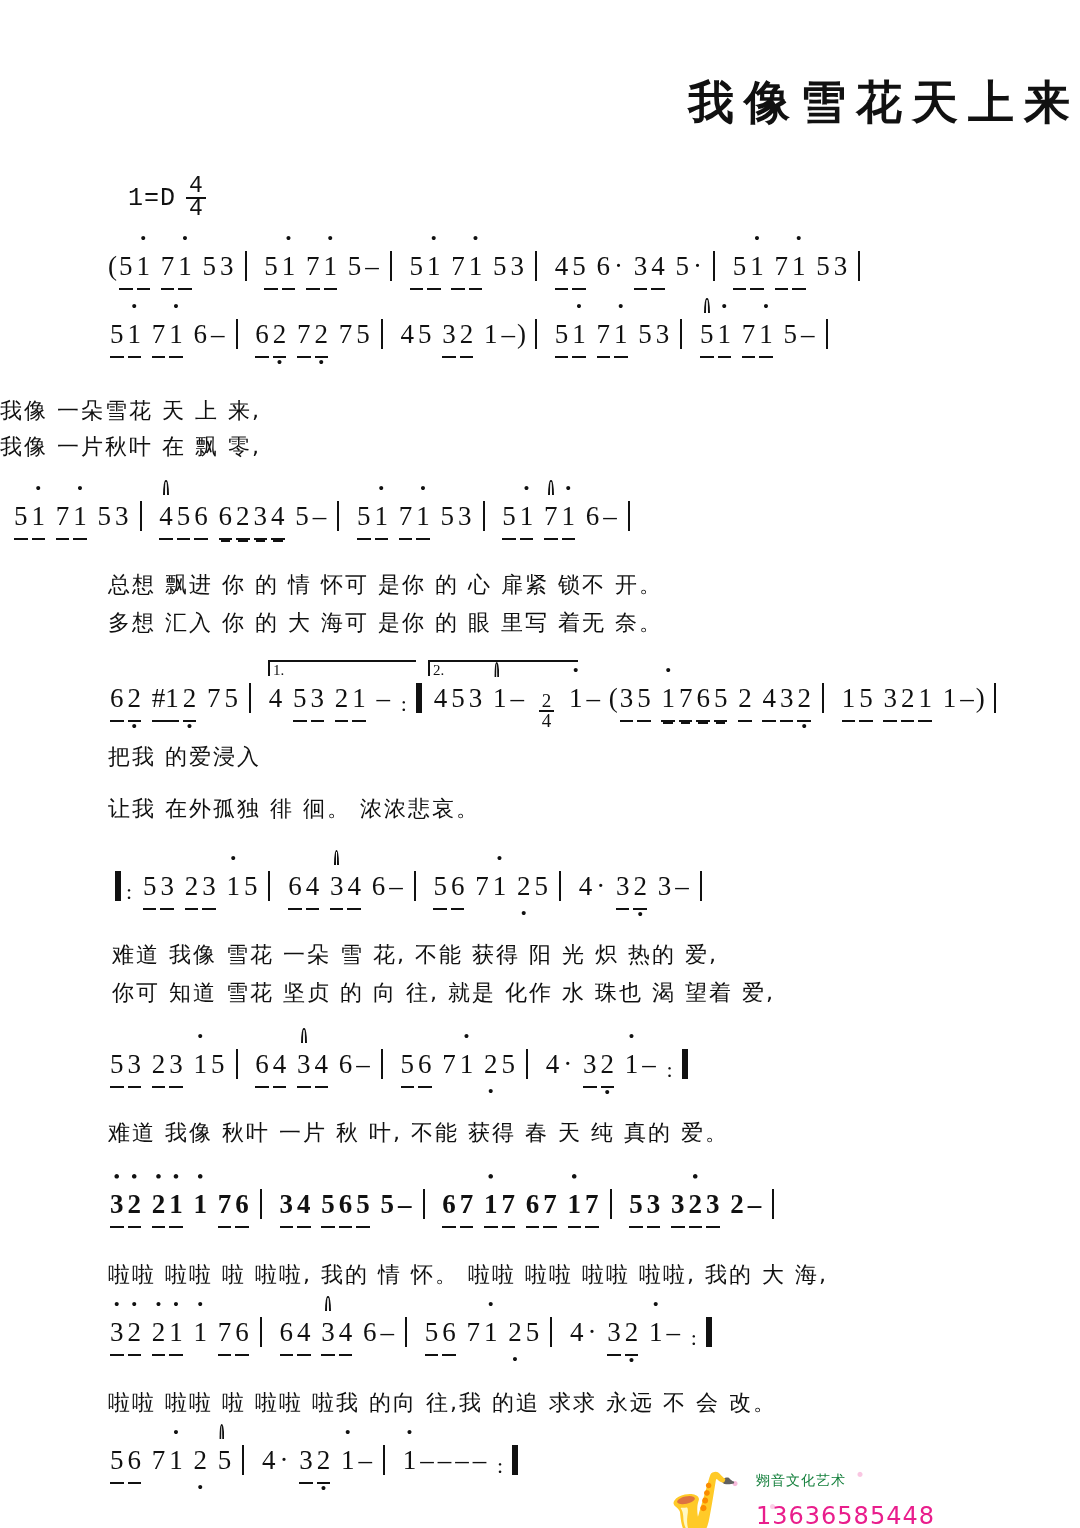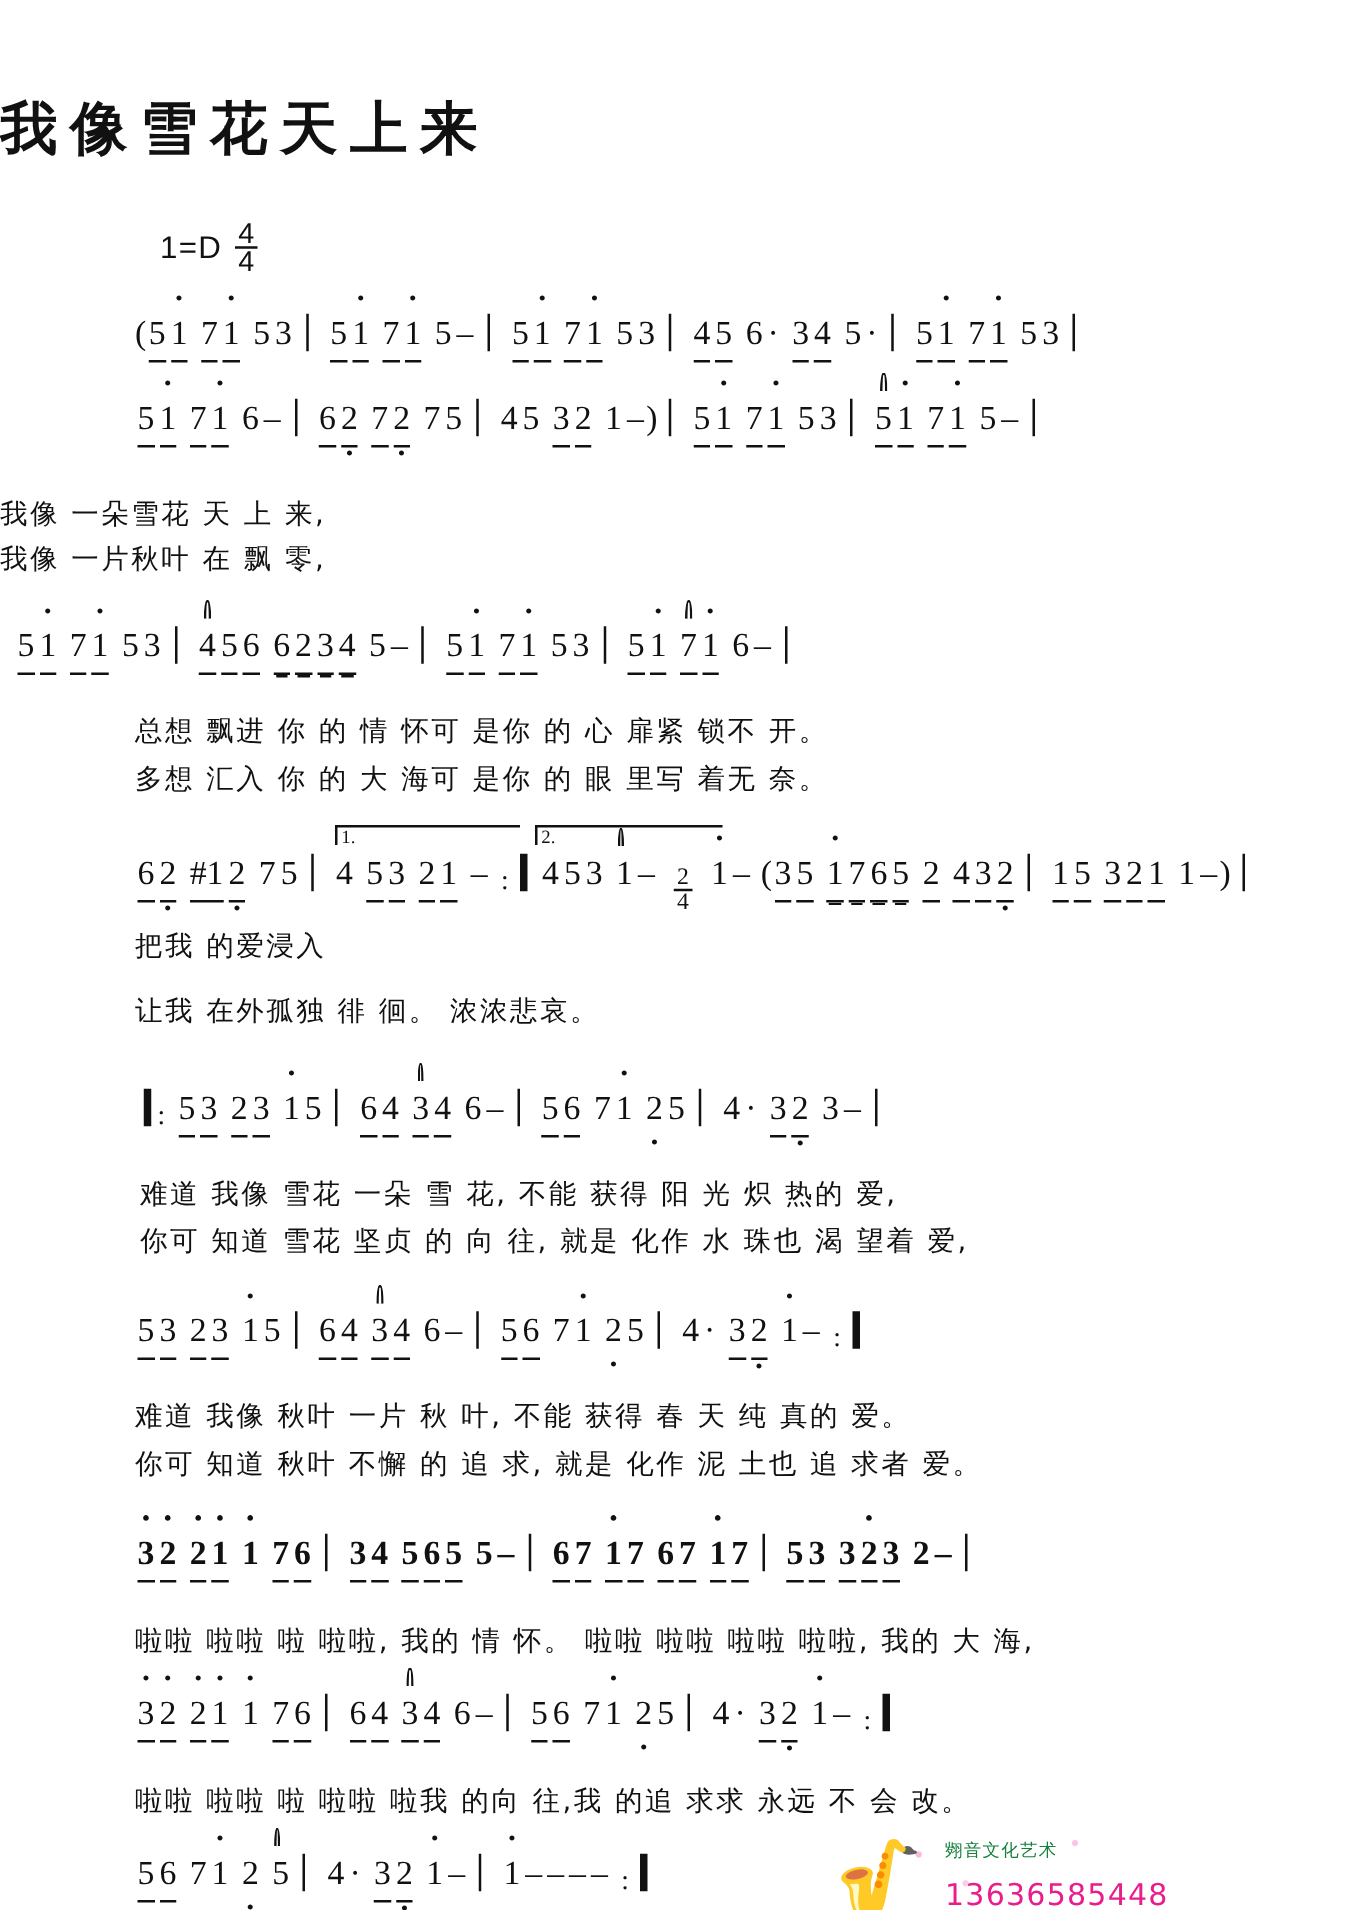--- a/index.html
+++ b/index.html
@@ -17,34 +17,34 @@
   }
   .sheet {
     position: relative;
     width: 1080px;
     height: 1528px;
     box-sizing: border-box;
     padding: 0;
   }
   
   .title {
-    text-align: left;
+    text-align: right;
     font-family: "DejaVu Serif", serif;
     font-size: 46px;
     font-weight: bold;
     letter-spacing: 10px;
     margin-top: 72px;
     color: #111;
   }
   
   .keyblock {
     display: flex;
     align-items: center;
     margin: 42px 0 0 128px;
-    font-family: Liberation Sans, sans-serif;
+    font-family: Liberation Mono, monospace;
     font-size: 25px;
   }
   .keyblock .keytext { letter-spacing: 1px; }
   .timesig {
     display: inline-flex;
     flex-direction: column;
     align-items: center;
     line-height: 0.92;
     margin-left: 10px;
     font-size: 23px;
@@ -322,21 +322,20 @@
       <span class="n">7</span><span class="n dotabove">1</span>
       <span class="n dotbelow">2</span><span class="n">5</span><span class="bar"></span>
       <span class="n">4</span><span class="n">·</span>
       <span class="n u1">3</span><span class="n u1 dotbelow">2</span>
       <span class="n dotabove">1</span><span class="n">–</span>
       <span class="repeat-dots">:</span><span class="barthick"></span>
     </div>
   </div>
 
   <div class="lyrics" style="margin-left:108px;margin-top:18px;">难道 我像 秋叶  一片 秋    叶,  不能 获得 春 天    纯  真的 爱。</div>
-  <div class="lyrics" style="margin-left:108px;margin-top:8px;">你可 知道 秋叶  不懈 的 追 求,  就是 化作 泥 土也    追  求者 爱。</div>
 
   <div class="row" style="margin-top:36px;font-weight:bold;">
     <div class="notes">
       <span class="n u1 dotabove">3</span><span class="n u1 dotabove">2</span>
       <span class="n u1 dotabove">2</span><span class="n u1 dotabove">1</span>
       <span class="n dotabove">1</span>
       <span class="n u1">7</span><span class="n u1">6</span><span class="bar"></span>
       <span class="n u1">3</span><span class="n u1">4</span>
       <span class="n u1">5</span><span class="n u1">6</span><span class="n u1">5</span>
       <span class="n">5</span><span class="n">–</span><span class="bar"></span>

